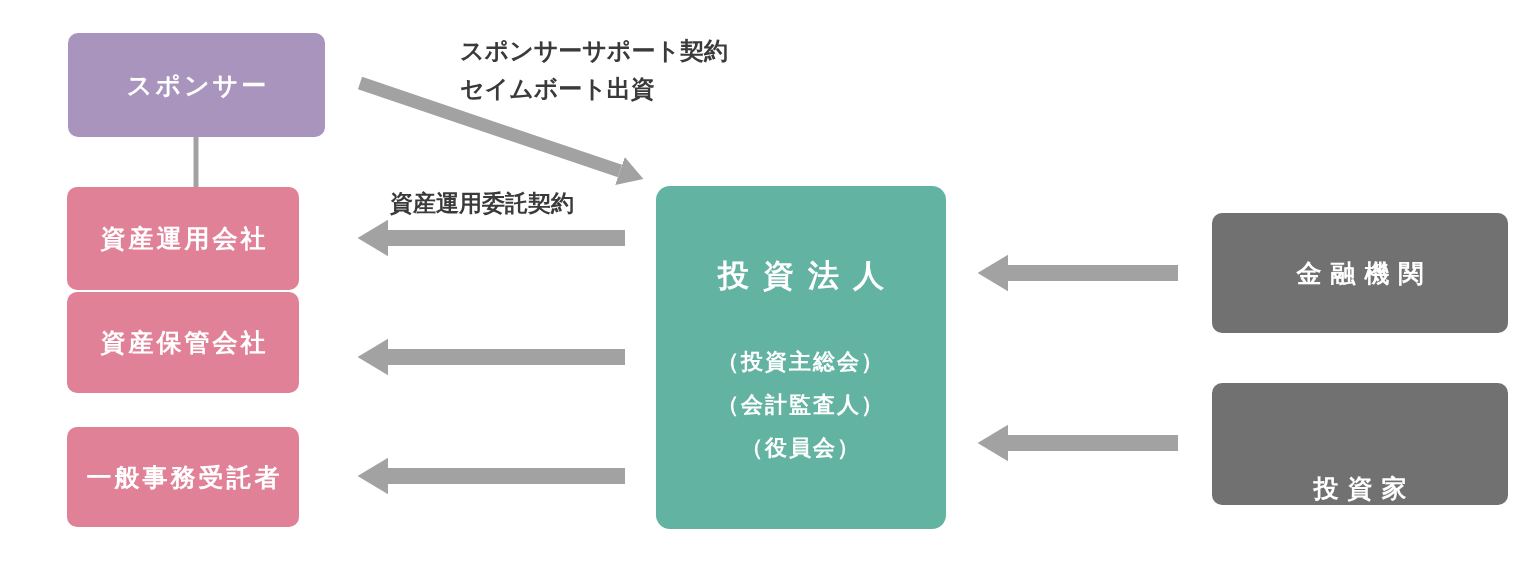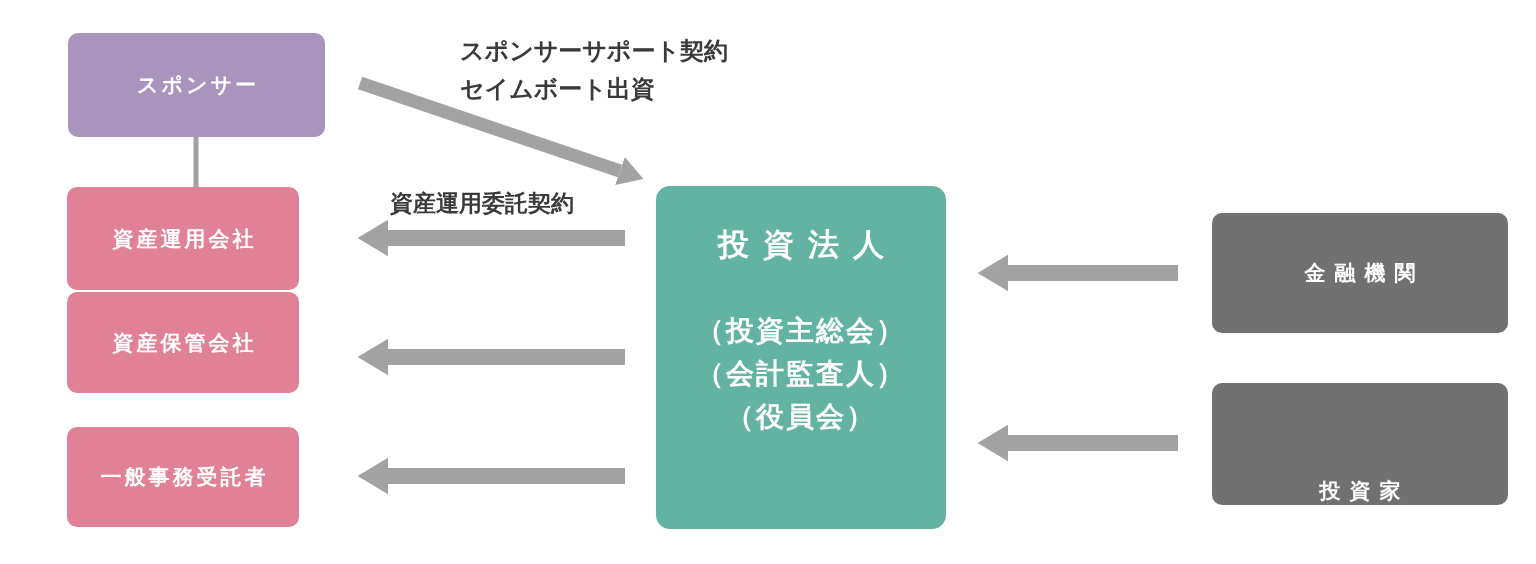--- a/index.html
+++ b/index.html
@@ -29,48 +29,48 @@
     z-index:1;
     display:flex;
     align-items:center;
     justify-content:center;
     color:#ffffff;
     font-weight:700;
     border-radius:10px;
     box-sizing:border-box;
   }
   .small-label{
-    font-size:21px;
+    font-size:25px;
     letter-spacing:3px;
     text-indent:3px;
     white-space:nowrap;
   }
   #sponsor-box{left:68px;top:33px;width:257px;height:104px;background:var(--purple);}
   .pink{background:var(--pink);left:67px;width:232px;}
   #asset-manager-box{top:187px;height:103px;}
   #custodian-box{top:292px;height:101px;}
   #administrator-box{top:427px;height:100px;}
   #reit-box{
     left:656px;top:186px;width:290px;height:343px;
     background:var(--green);
     border-radius:14px;
     flex-direction:column;
     justify-content:flex-start;
-    padding-top:27px;
+    padding-top:58px;
   }
   #reit-title{
     font-size:31px;
     letter-spacing:14px;
     text-indent:14px;
     line-height:62px;
     white-space:nowrap;
   }
   #reit-organs{
     margin-top:34px;
-    font-size:28px;
+    font-size:22px;
     line-height:43px;
     letter-spacing:2px;
     text-align:center;
     white-space:nowrap;
   }
   .gray{background:var(--graybox);left:1212px;width:296px;}
   #financial-institution-box{top:213px;height:120px;}
   #investor-box{top:383px;height:122px;align-items:flex-end;}
   .gray .small-label,.gray.small-label{letter-spacing:9px;text-indent:9px;}
   .annotation{

